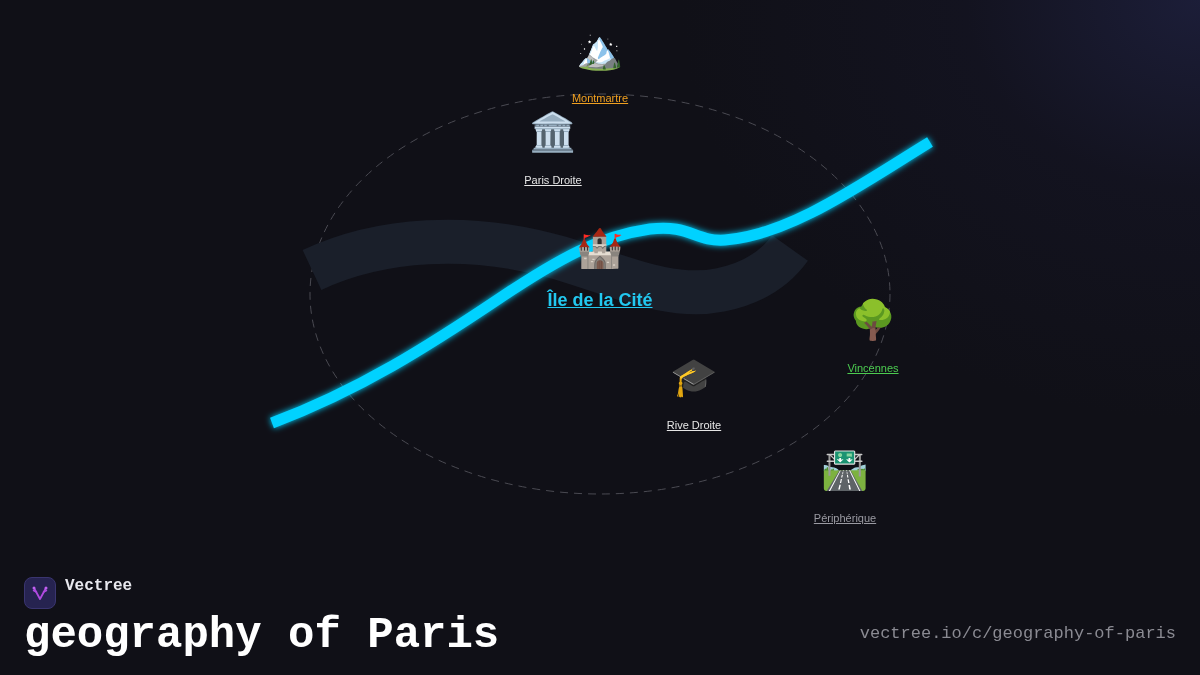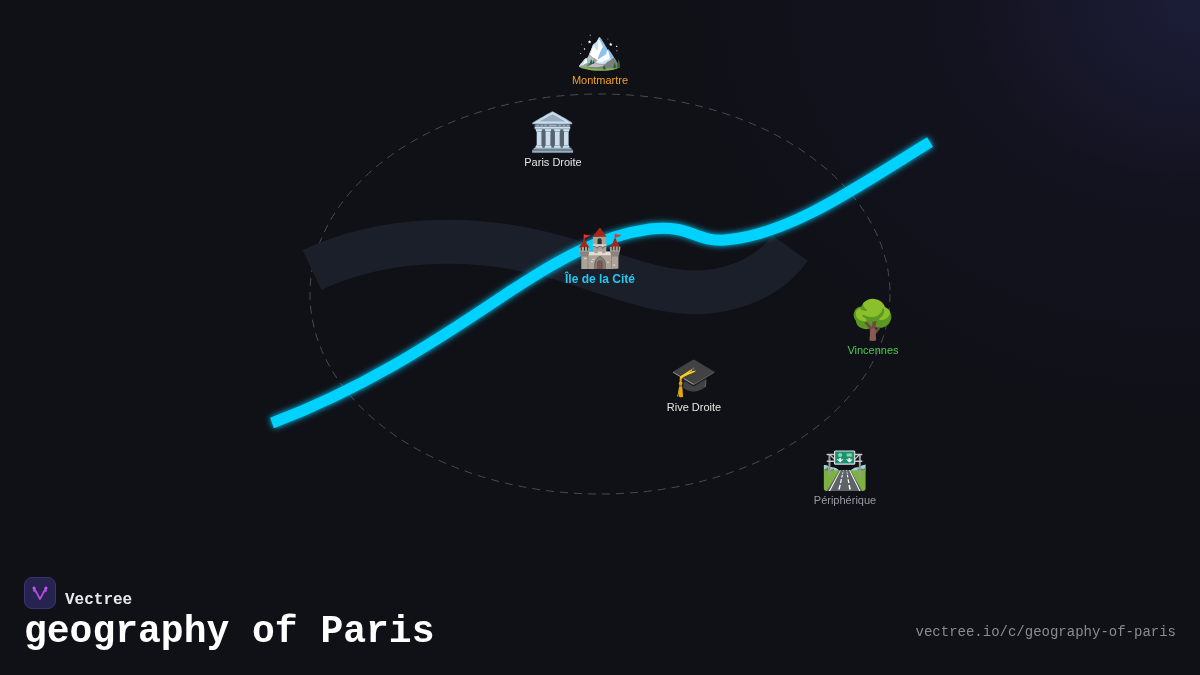--- a/index.html
+++ b/index.html
@@ -17,44 +17,44 @@
   .marker {
     position:absolute; transform:translate(-50%, 0);
     display:flex; flex-direction:column; align-items:center;
     text-align:center; white-space:nowrap;
   }
   .marker .emoji {
     font-size:38px; line-height:44px; height:44px;
     font-family:"DejaVu Sans", sans-serif;
   }
   .marker .label {
-    font-size:11px; margin-top:2px; color:#e6e6e6;
+    font-size:11px; margin-top:20px; color:#e6e6e6;text-decoration:underline;
   }
-  .marker .label.bold { font-weight:bold; font-size:12px; }
+  .marker .label.bold { font-weight:bold; font-size:18px; }
   .brand {
     position:absolute; left:24px; top:577px;
-    display:flex; align-items:flex-end; gap:9px;
+    display:flex; align-items:flex-start; gap:9px;
   }
   .brand-logo {
     width:32px; height:32px; border-radius:8px;
     background:#262350; border:1px solid #3a3570;
     box-sizing:border-box; display:flex; align-items:center; justify-content:center;
   }
   .brand-name {
     font-family:"Liberation Mono", monospace; font-weight:bold;
     font-size:16px; color:#e8e8ee;
   }
   .title {
     position:absolute; left:24px; top:610px;
     font-family:"Liberation Mono", monospace; font-weight:bold;
-    font-size:38px; color:#ffffff; letter-spacing:0px;
+    font-size:44px; color:#ffffff; letter-spacing:0px;
   }
   .url {
     position:absolute; right:24px; top:624px;
-    font-family:"Liberation Mono", monospace; font-size:14px; color:#8a8a92;margin-left:12px;
+    font-family:"Liberation Mono", monospace; font-size:17px; color:#8a8a92;margin-left:12px;
   }
 </style>
 </head>
 <body>
 
 <div class="bg-glow"></div>
 
 <svg class="map" width="1200" height="675" viewBox="0 0 1200 675">
   <defs>
     <filter id="glow" x="-20%" y="-20%" width="140%" height="140%">

